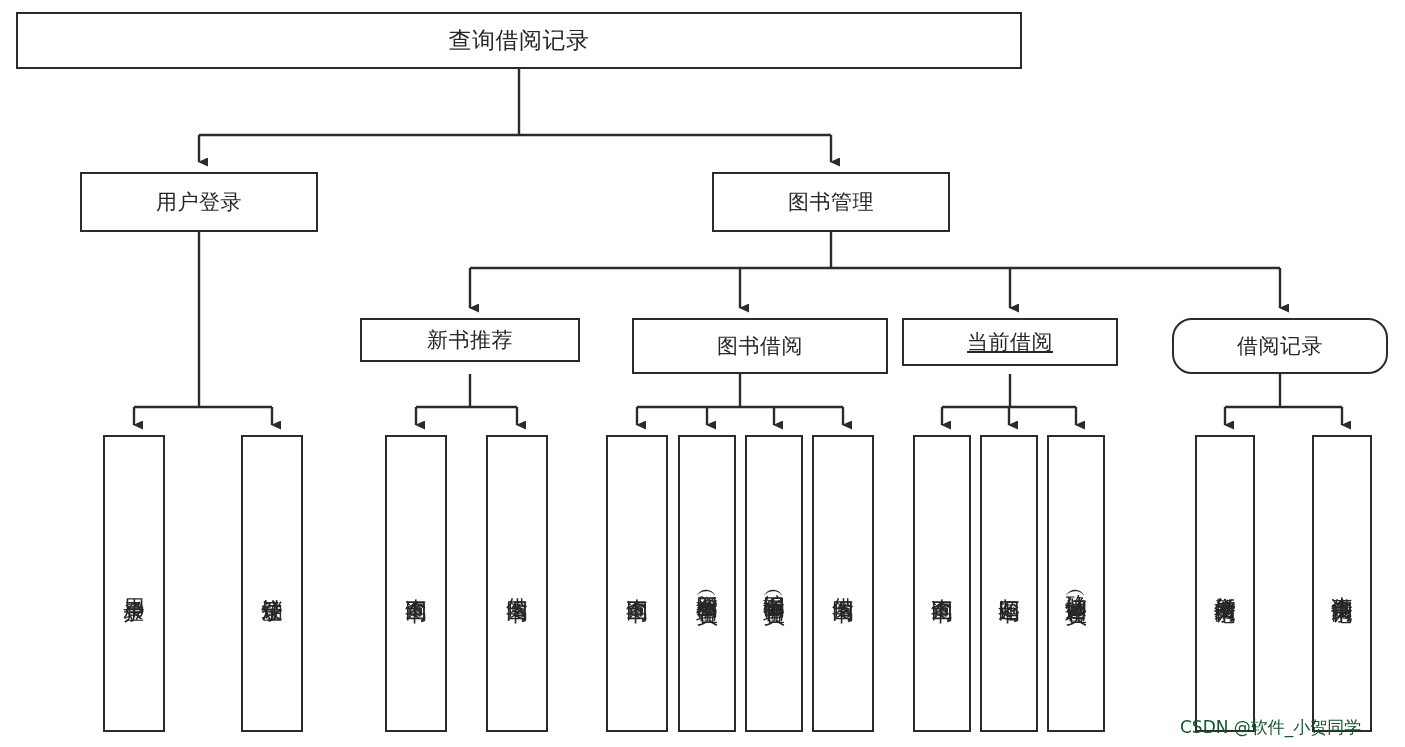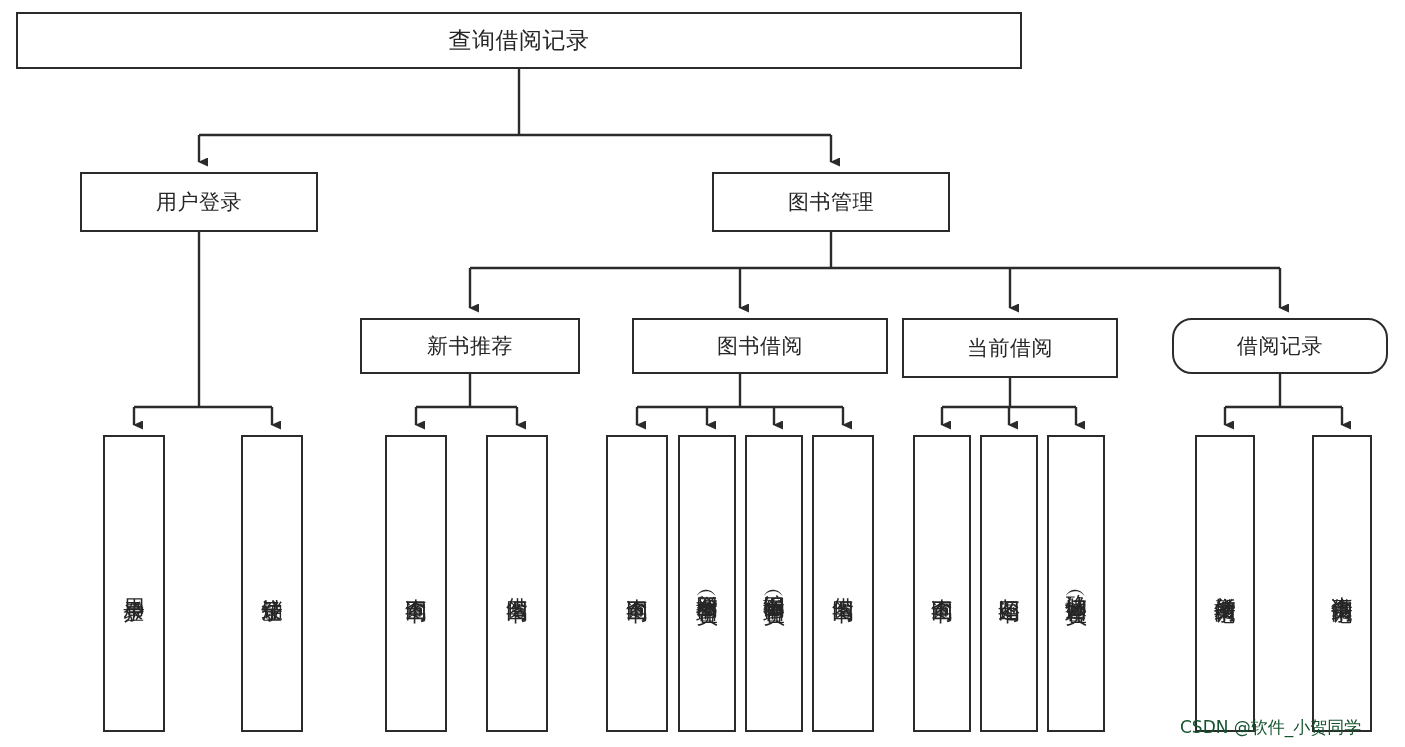--- a/index.html
+++ b/index.html
@@ -151,29 +151,29 @@
   </div>
 
   <div class="node level2" style="left:80px; top:172px; width:238px; height:60px;">
     <span class="htext">用户登录</span>
   </div>
 
   <div class="node level2" style="left:712px; top:172px; width:238px; height:60px;">
     <span class="htext">图书管理</span>
   </div>
 
-  <div class="node level2" style="left:360px; top:318px; width:220px; height:56px;">
+  <div class="node level2" style="left:360px; top:318px; width:220px; height:44px;">
     <span class="htext">新书推荐</span>
   </div>
 
   <div class="node level2" style="left:632px; top:318px; width:256px; height:56px;">
     <span class="htext">图书借阅</span>
   </div>
 
-  <div class="node level2" style="left:902px; top:318px; width:216px; height:60px;">
+  <div class="node level2" style="left:902px; top:318px; width:216px; height:48px;text-decoration:underline;">
     <span class="htext">当前借阅</span>
   </div>
 
   <div class="node level2" style="left:1172px; top:318px; width:216px; height:56px;border-radius:20px;">
     <span class="htext">借阅记录</span>
   </div>
 
   <div class="node leaf" style="left:103px; top:435px; width:62px; height:297px;">
     <span class="vtext">用户登录</span>
   </div>

